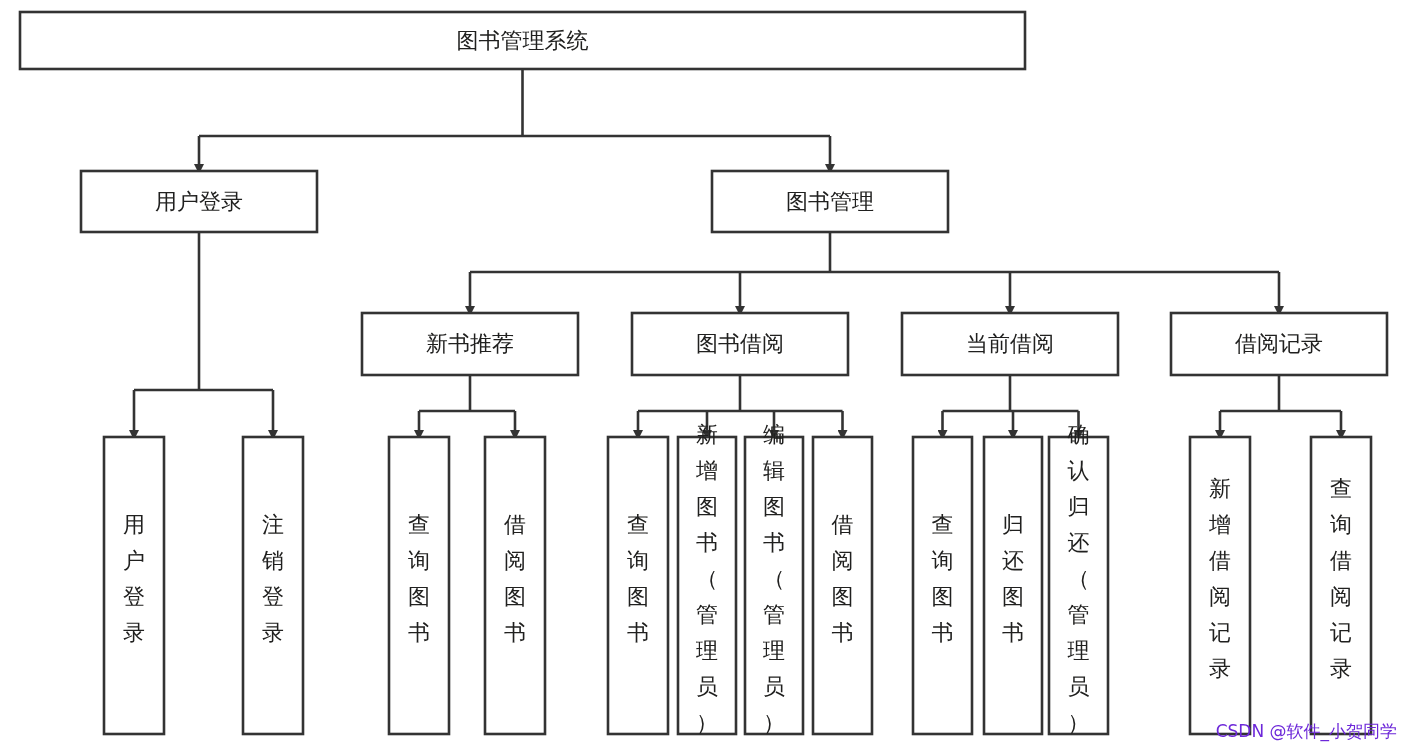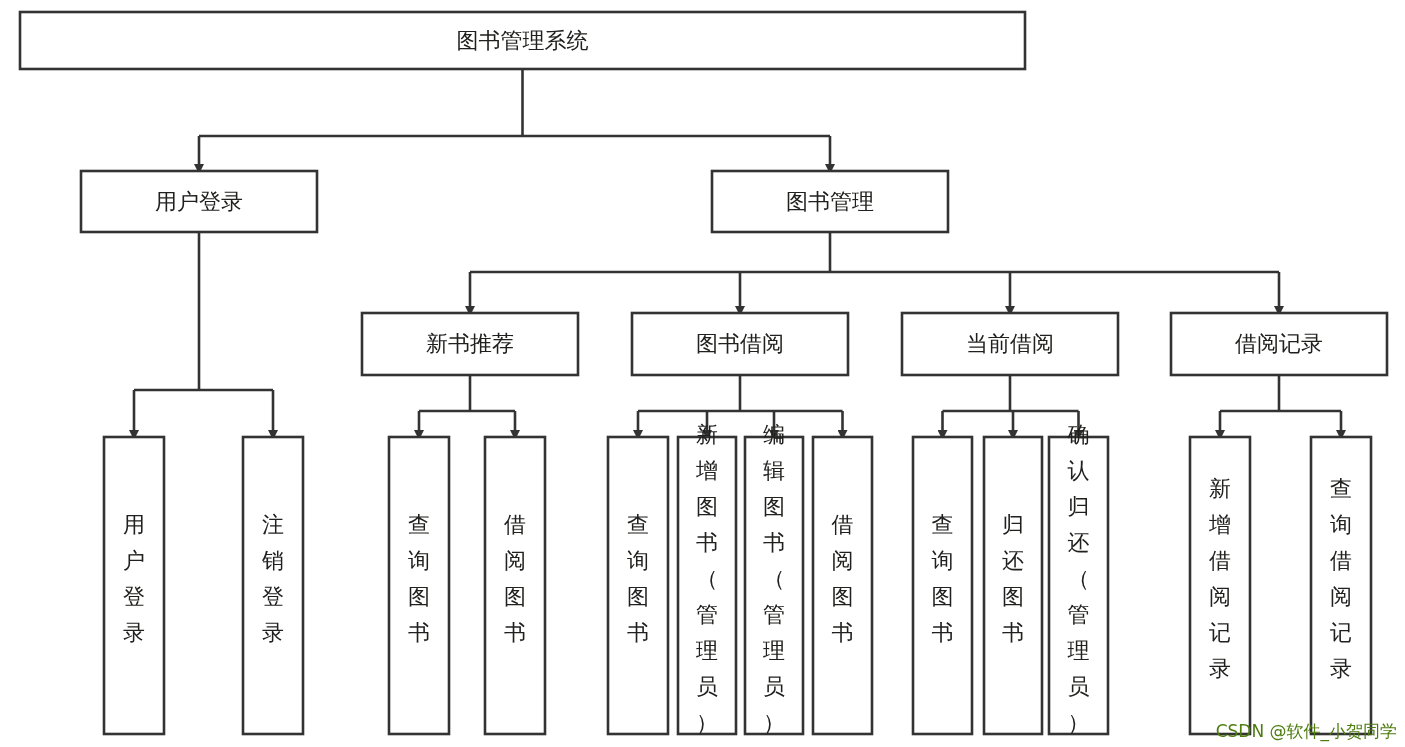--- a/index.html
+++ b/index.html
@@ -50,21 +50,21 @@
     fill: none;
   }
   .arrow-head {
     fill: #333333;
     stroke: none;
   }
   .watermark-text {
     position: absolute;
     right: 8px;
     bottom: 4px;
-    color: #4d7c0f;
+    color: #6d28d9;
     font-size: 17px;
     font-family: "DejaVu Sans", "Liberation Sans", sans-serif;
     white-space: nowrap;
     user-select: none;
   }
 </style>
 </head>
 <body>
 
 <div id="diagram-root">

